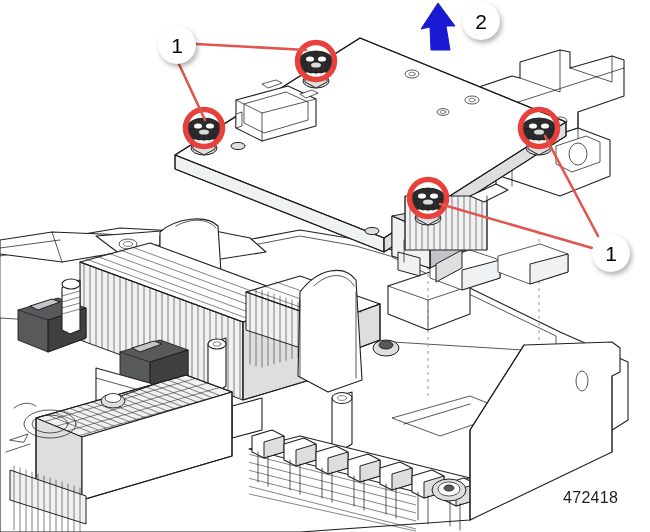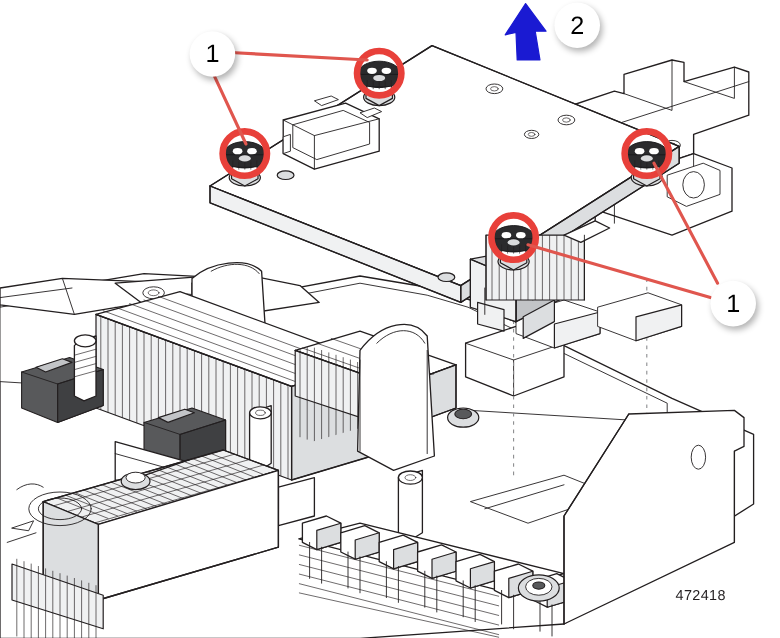--- a/index.html
+++ b/index.html
@@ -38,21 +38,21 @@
     font-family: "Liberation Sans", sans-serif;
     font-size: 21px;
     color: #000000;
     line-height: 1;
     z-index: 40;
     user-select: none;
   }
   .figure-id {
     position: absolute;
     font-family: "Liberation Sans", sans-serif;
-    font-size: 12px;
+    font-size: 16px;
     color: #231f20;
     letter-spacing: 0.3px;
     z-index: 30;
   }
 </style>
 </head>
 <body>
 
 <div id="figure">
 

